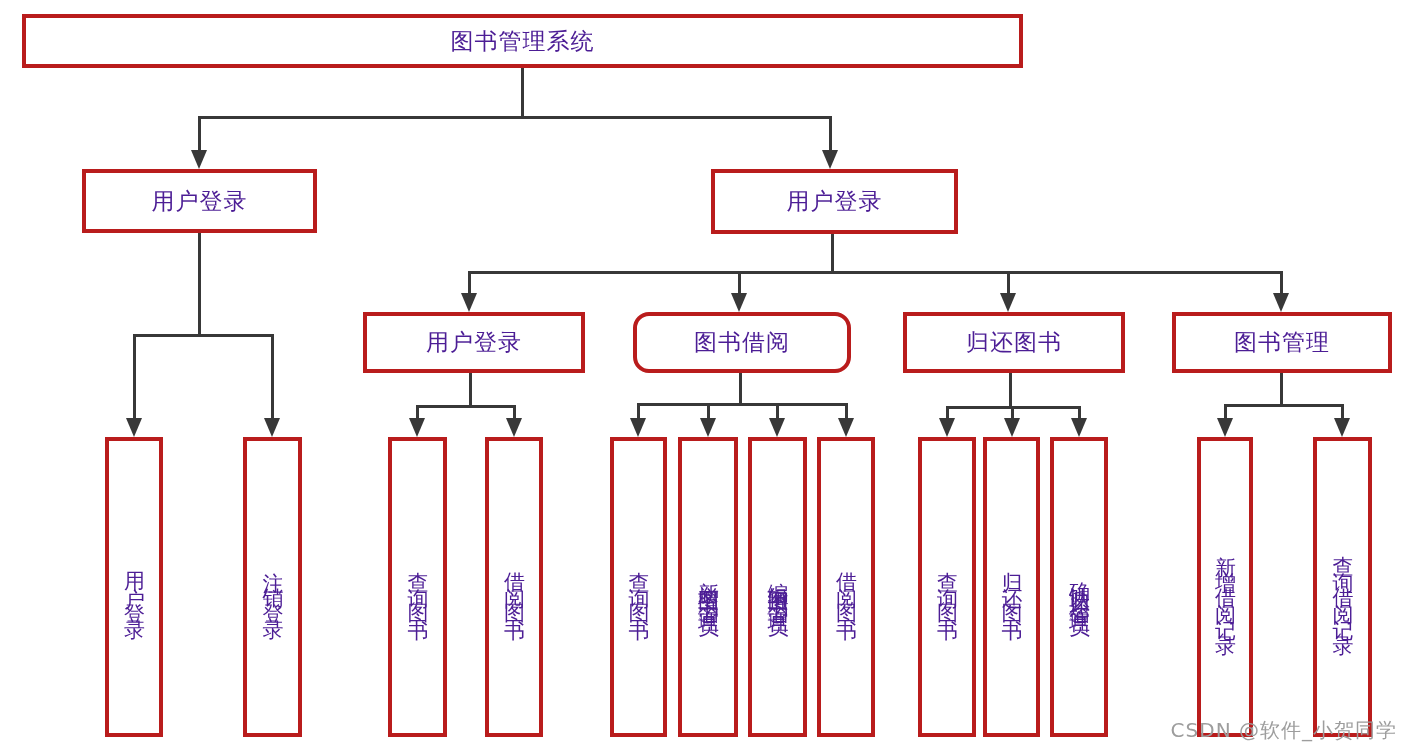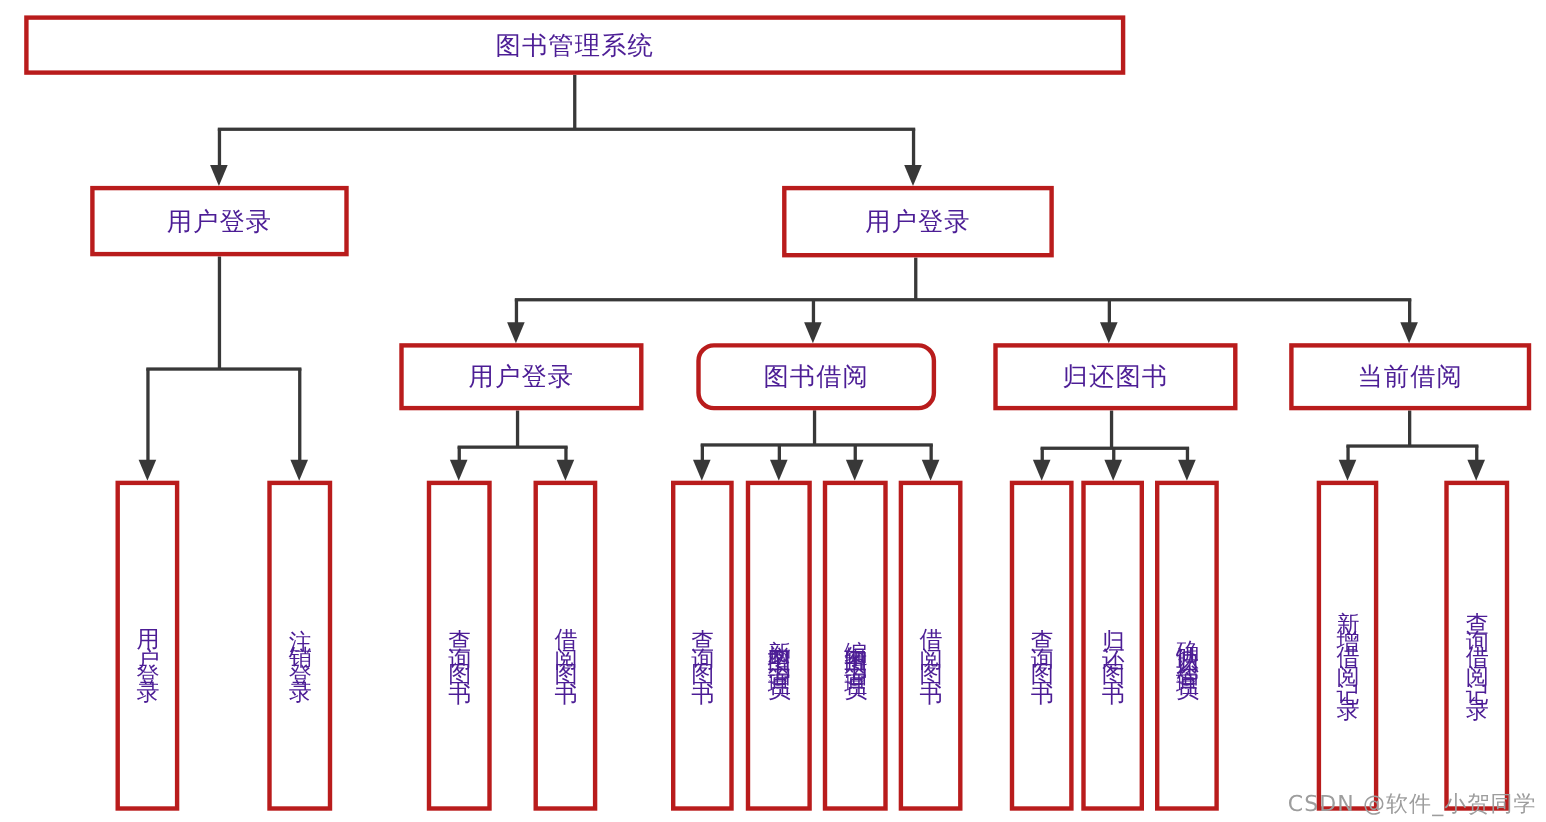--- a/index.html
+++ b/index.html
@@ -130,21 +130,21 @@
       <div class="node" style="left: 363px; top: 312px; width: 222px; height: 61px;">
         <span class="hlabel">用户登录</span>
       </div>
       <div class="node" style="left: 633px; top: 312px; width: 218px; height: 61px; border-radius: 16px;">
         <span class="hlabel">图书借阅</span>
       </div>
       <div class="node" style="left: 903px; top: 312px; width: 222px; height: 61px;">
         <span class="hlabel">归还图书</span>
       </div>
       <div class="node" style="left: 1172px; top: 312px; width: 220px; height: 61px;">
-        <span class="hlabel">当前借阅</span>
+        <span class="hlabel">图书管理</span>
       </div>
       <div class="node" style="left: 105px; top: 437px; width: 58px; height: 300px;">
         <span class="vlabel" style="letter-spacing: 16px;">用户登录</span>
       </div>
       <div class="node" style="left: 243px; top: 437px; width: 59px; height: 300px;">
         <span class="vlabel" style="letter-spacing: 16px;">注销登录</span>
       </div>
       <div class="node" style="left: 388px; top: 437px; width: 59px; height: 300px;">
         <span class="vlabel" style="letter-spacing: 16px;">查询图书</span>
       </div>

